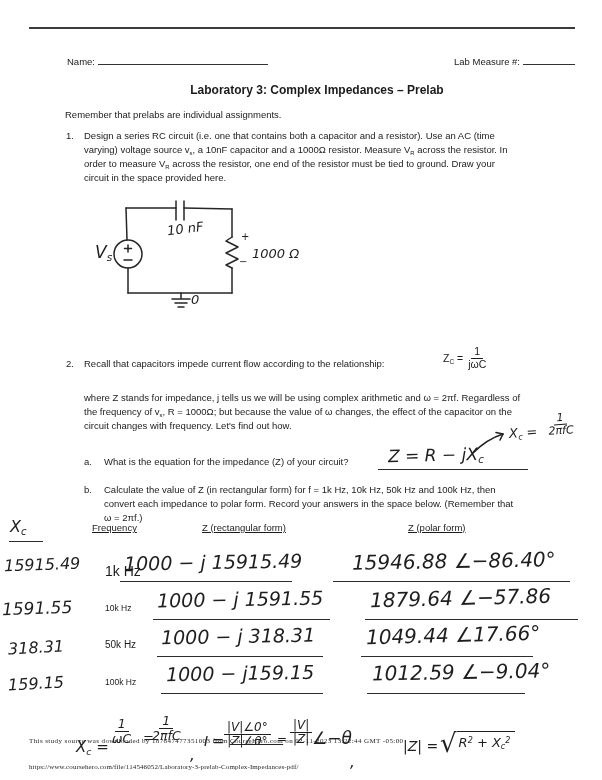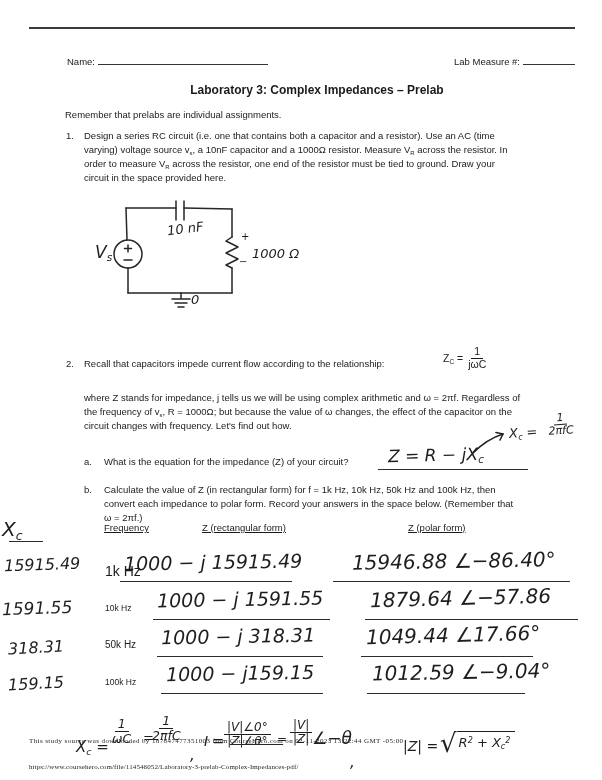--- a/index.html
+++ b/index.html
@@ -91,25 +91,25 @@
 <div class="abs print" style="left:68px;top:455px;">a.</div>
 <div class="abs print" style="left:88px;top:455px;">What is the equation for the impedance (Z) of your circuit?</div>
 <div class="abs uline" style="left:378px;top:455px;width:150px;height:14px;"></div>
 <div class="abs hw" style="left:388px;top:445px;font-size:17px;transform:rotate(-1.5deg);"><span>Z = R − jX</span><sub>c</sub></div>
 
 <div class="abs print" style="left:68px;top:483px;">b.</div>
 <div class="abs print" style="left:88px;top:483px;"><span>Calculate the value of Z (in rectangular form) for f = 1k Hz, 10k Hz, 50k Hz and 100k Hz, then</span></div>
 <div class="abs print" style="left:88px;top:497px;"><span>convert each impedance to polar form. Record your answers in the space below. (Remember that</span></div>
 <div class="abs print" style="left:88px;top:511px;"><span>ω = 2πf.)</span></div>
 
-<div class="abs print colhead" style="left:88px;top:521px;">Frequency</div>
+<div class="abs print colhead" style="left:76px;top:521px;">Frequency</div>
 <div class="abs print colhead" style="left:186px;top:521px;">Z (rectangular form)</div>
 <div class="abs print colhead" style="left:392px;top:521px;">Z (polar form)</div>
 
-<div class="abs hw" style="left:2px;top:517px;font-size:20px;"><span>X</span><sub>c</sub></div>
+<div class="abs hw" style="left:10px;top:517px;font-size:16px;"><span>X</span><sub>c</sub></div>
 <div class="abs" style="left:9px;top:541px;width:34px;border-bottom:1.7px solid #2c2c2c;"></div>
 <div class="abs hw" style="left:4px;top:555px;font-size:16px;transform:rotate(-2deg);">15915.49</div>
 <div class="abs hw" style="left:2px;top:598px;font-size:17px;transform:rotate(-2deg);">1591.55</div>
 <div class="abs hw" style="left:8px;top:638px;font-size:16px;transform:rotate(-3deg);">318.31</div>
 <div class="abs hw" style="left:8px;top:674px;font-size:16px;transform:rotate(-3deg);">159.15</div>
 
 <div class="abs print" style="left:89px;top:564px;font-size:14px;">1k Hz</div>
 <div class="abs hw" style="left:124px;top:551px;font-size:19px;transform:rotate(-1deg);">1000 − j 15915.49</div>
 <div class="abs uline" style="left:120px;top:565px;width:172px;height:16px;"></div>
 <div class="abs hw" style="left:352px;top:549px;font-size:20px;transform:rotate(-1deg);">15946.88 ∠−86.40°</div>

